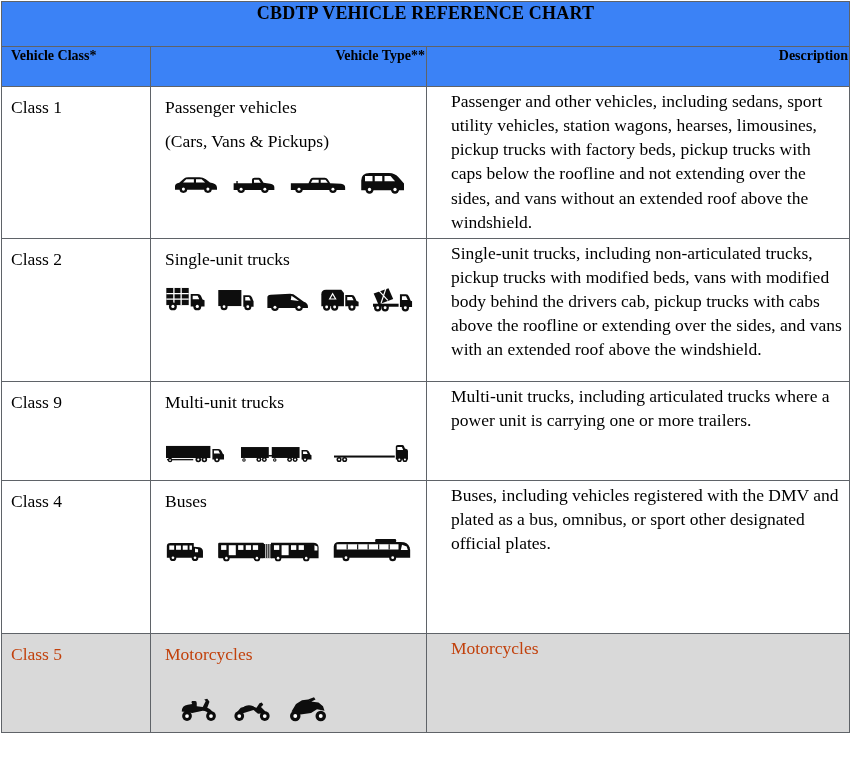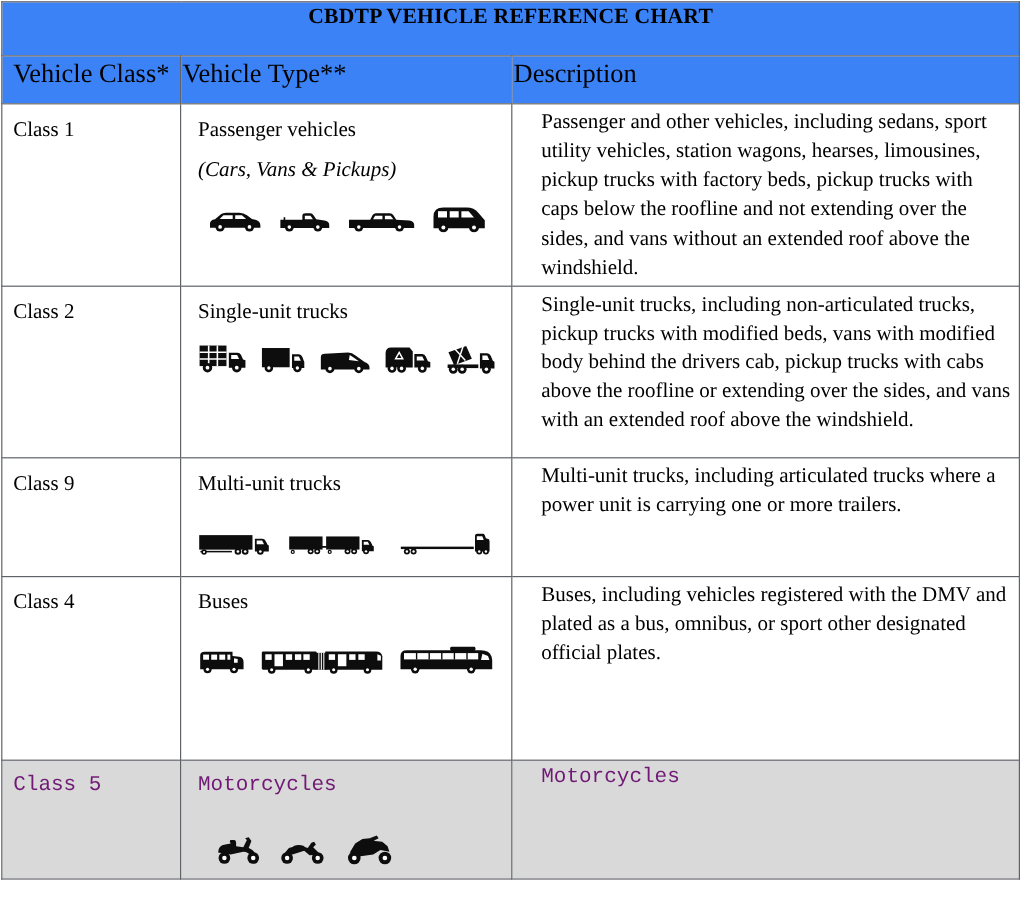--- a/index.html
+++ b/index.html
@@ -29,37 +29,36 @@
     vertical-align: middle;
     letter-spacing: 0.2px;
   }
   .intro-cell {
     font-size: 17.5px;
     line-height: 1.42;
     padding: 5px 10px 7px 9px;
     vertical-align: middle;
   }
   .head-cell {
-    font-weight: normal;
-    font-size: 22px;
+    font-weight: bold;
+    font-size: 14px;
     vertical-align: middle;
   }
   .head-class { text-align: left; padding-left: 9px; }
-  .head-type, .head-desc { text-align: left; }
+  .head-type, .head-desc { text-align: right; }
   .class-cell {
     font-size: 17.5px;
     padding: 10px 0 0 9px;
   }
   .type-cell {
     font-size: 17.5px;
     padding: 10px 0 0 14px;
     margin-left: 40px;
   }
   .type-sub {
-    font-style: italic;
     margin-top: 13px;
   }
   .icon-row {
     display: flex;
     align-items: flex-end;
     justify-content: center;
     padding-right: 12px;
   }
   .gap12 { gap: 12px; }
   .gap10 { gap: 10px; }
@@ -68,21 +67,21 @@
   .mt14 { margin-top: 14px; }
   .mt26 { margin-top: 26px; }
   .mt22 { margin-top: 22px; }
   .mt30 { margin-top: 30px; }
   .desc-cell {
     font-size: 17.5px;
     line-height: 1.38;
     padding: 2px 6px 4px 24px;
     margin-left: 44px;
   }
-  .row-disabled td { background: #d9d9d9; color: #701a75; font-family: Liberation Mono, monospace; }
+  .row-disabled td { background: #d9d9d9; color: #c2410c; }
   svg { display: block; }
   .vicon { fill: #0d0d0d; }
 </style>
 </head>
 <body>
 
 <table class="ref-chart">
   <colgroup>
     <col style="width:149px">
     <col style="width:276px">

